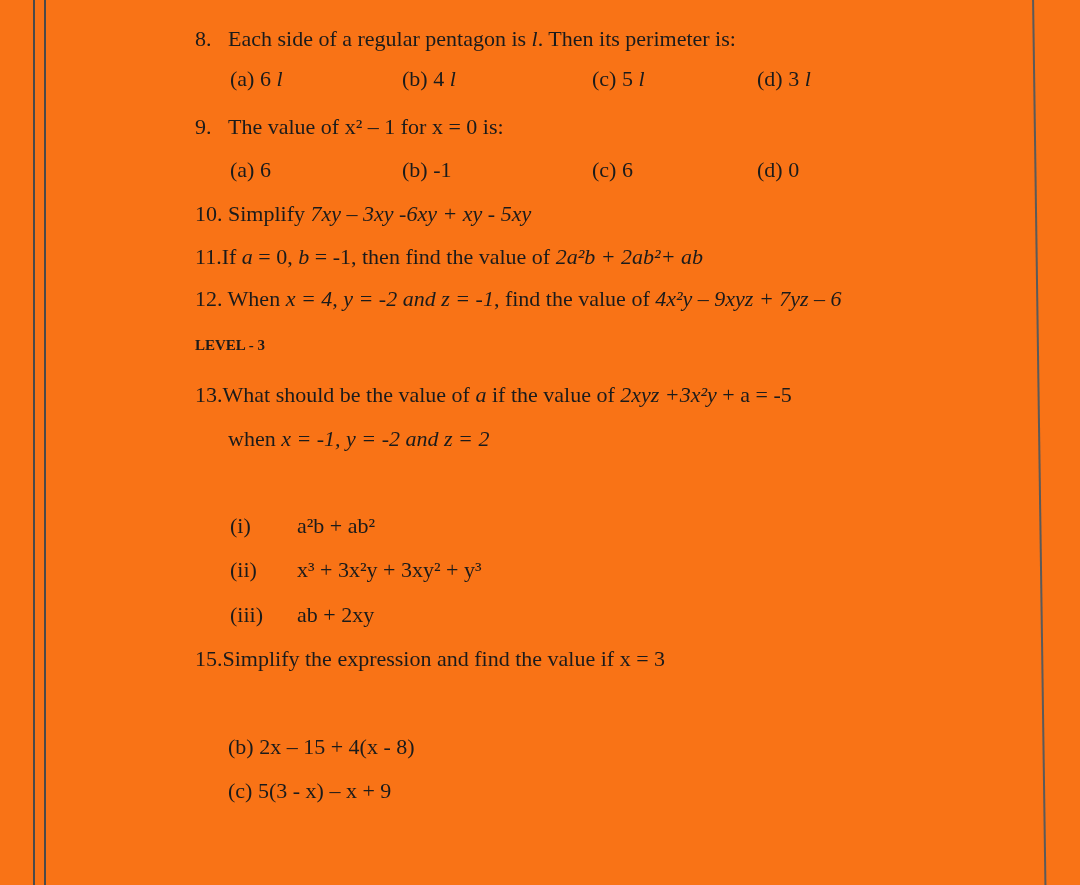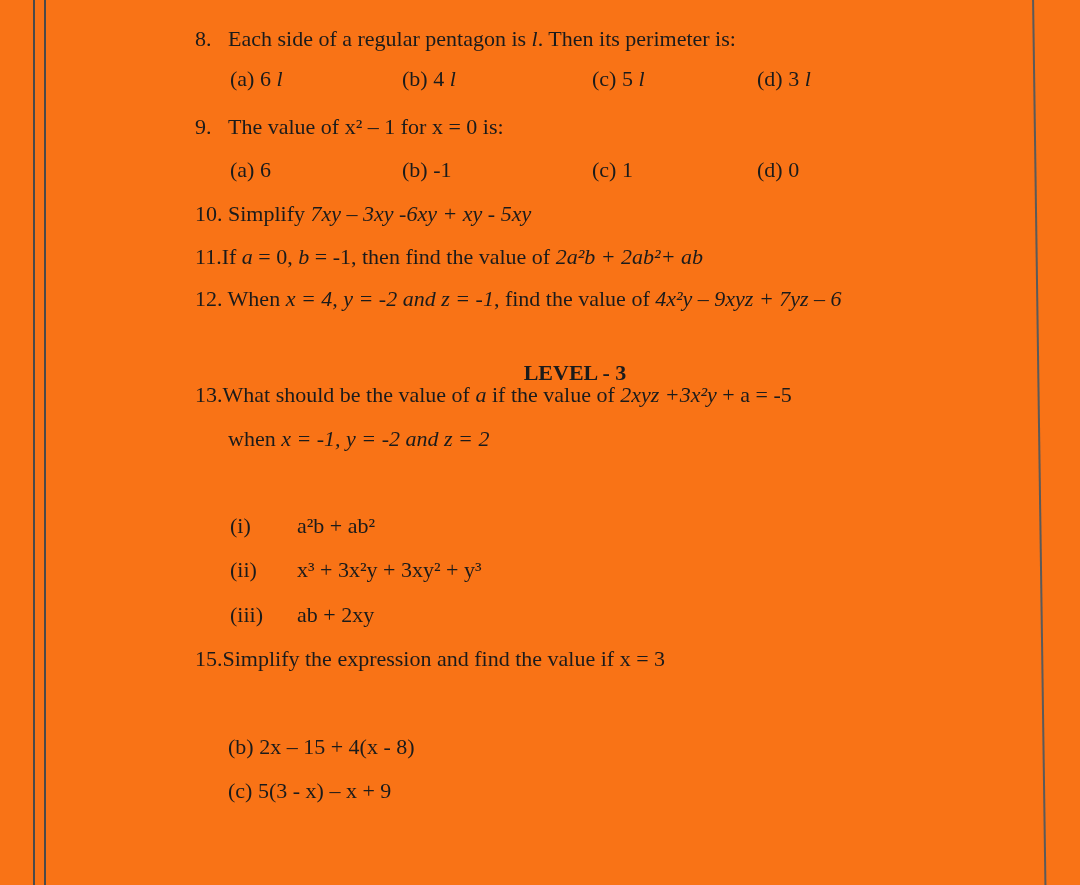--- a/index.html
+++ b/index.html
@@ -27,22 +27,22 @@
   }
   .row { position: absolute; left: 2px; width: 100%; height: 32px; padding-left: 28px; }
   .opt, .cell {
     position: absolute; font-size: 22px; line-height: 30px; white-space: pre;
   }
   .qnum { display: inline-block; width: 33px; }
   .indent { left: 228px; }
   .it { font-style: italic; }
   .math { font-style: italic; }
   .heading {
-    position: absolute; left: 195px; width: 760px; text-align: center;
-    font-weight: bold; font-size: 22px; line-height: 30px; margin-top: 28px;
+    position: absolute; left: 195px; width: 760px; 
+    font-weight: bold; font-size: 15px; line-height: 30px;
   }
 </style>
 </head>
 <body>
 
 <div class="page">
 
   <div class="vline" style="left:33px"></div>
   <div class="vline" style="left:44px"></div>
   <div class="vline slant"></div>
@@ -54,21 +54,21 @@
     <span class="opt" style="left:400px"><span>(b) 4 </span><span class="it">l</span></span>
     <span class="opt" style="left:590px"><span>(c) 5 </span><span class="it">l</span></span>
     <span class="opt" style="left:755px"><span>(d) 3 </span><span class="it">l</span></span>
   </div>
 
   <div class="line" style="top:112px"><span class="qnum">9.</span><span>The value of x² – 1 for x = 0 is:</span></div>
 
   <div class="row" style="top:155px">
     <span class="opt" style="left:228px">(a) 6</span>
     <span class="opt" style="left:400px">(b) -1</span>
-    <span class="opt" style="left:590px">(c) 1</span>
+    <span class="opt" style="left:590px">(c) 6</span>
     <span class="opt" style="left:755px">(d) 0</span>
   </div>
 
   <div class="line" style="top:199px"><span>10. Simplify </span><span class="math">7xy – 3xy -6xy + xy - 5xy</span></div>
 
   <div class="line" style="top:242px"><span>11.If </span><span class="it">a</span><span> = 0, </span><span class="it">b</span><span> = -1, then find the value of </span><span class="math">2a²b + 2ab²+ ab</span></div>
 
   <div class="line" style="top:284px"><span>12. When </span><span class="it">x = 4, y = -2 and z = -1</span><span>, find the value of </span><span class="math">4x²y – 9xyz + 7yz – 6</span></div>
 
   <div class="heading" style="top:330px">LEVEL - 3</div>

